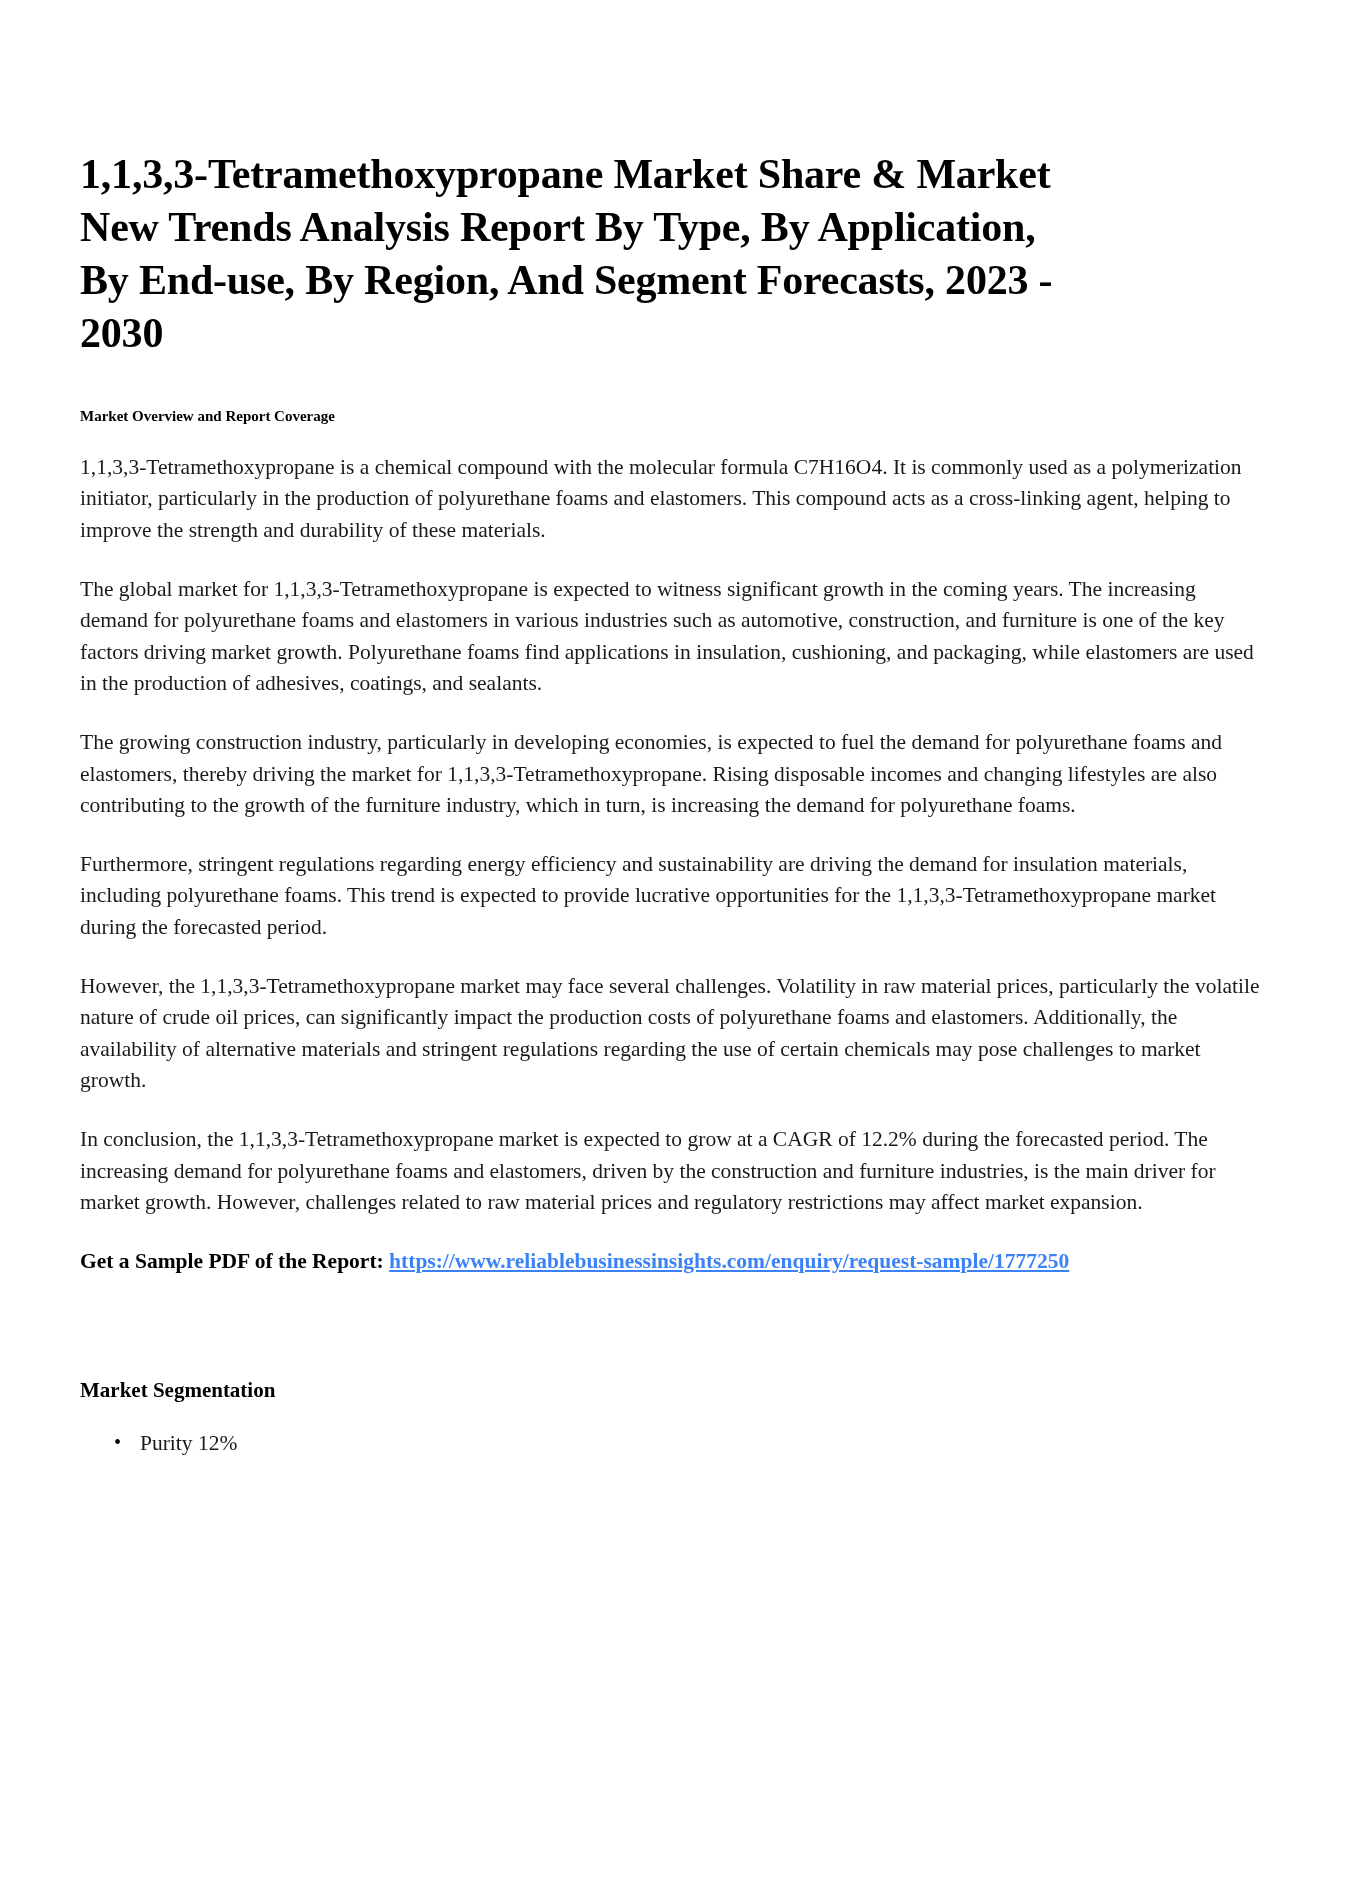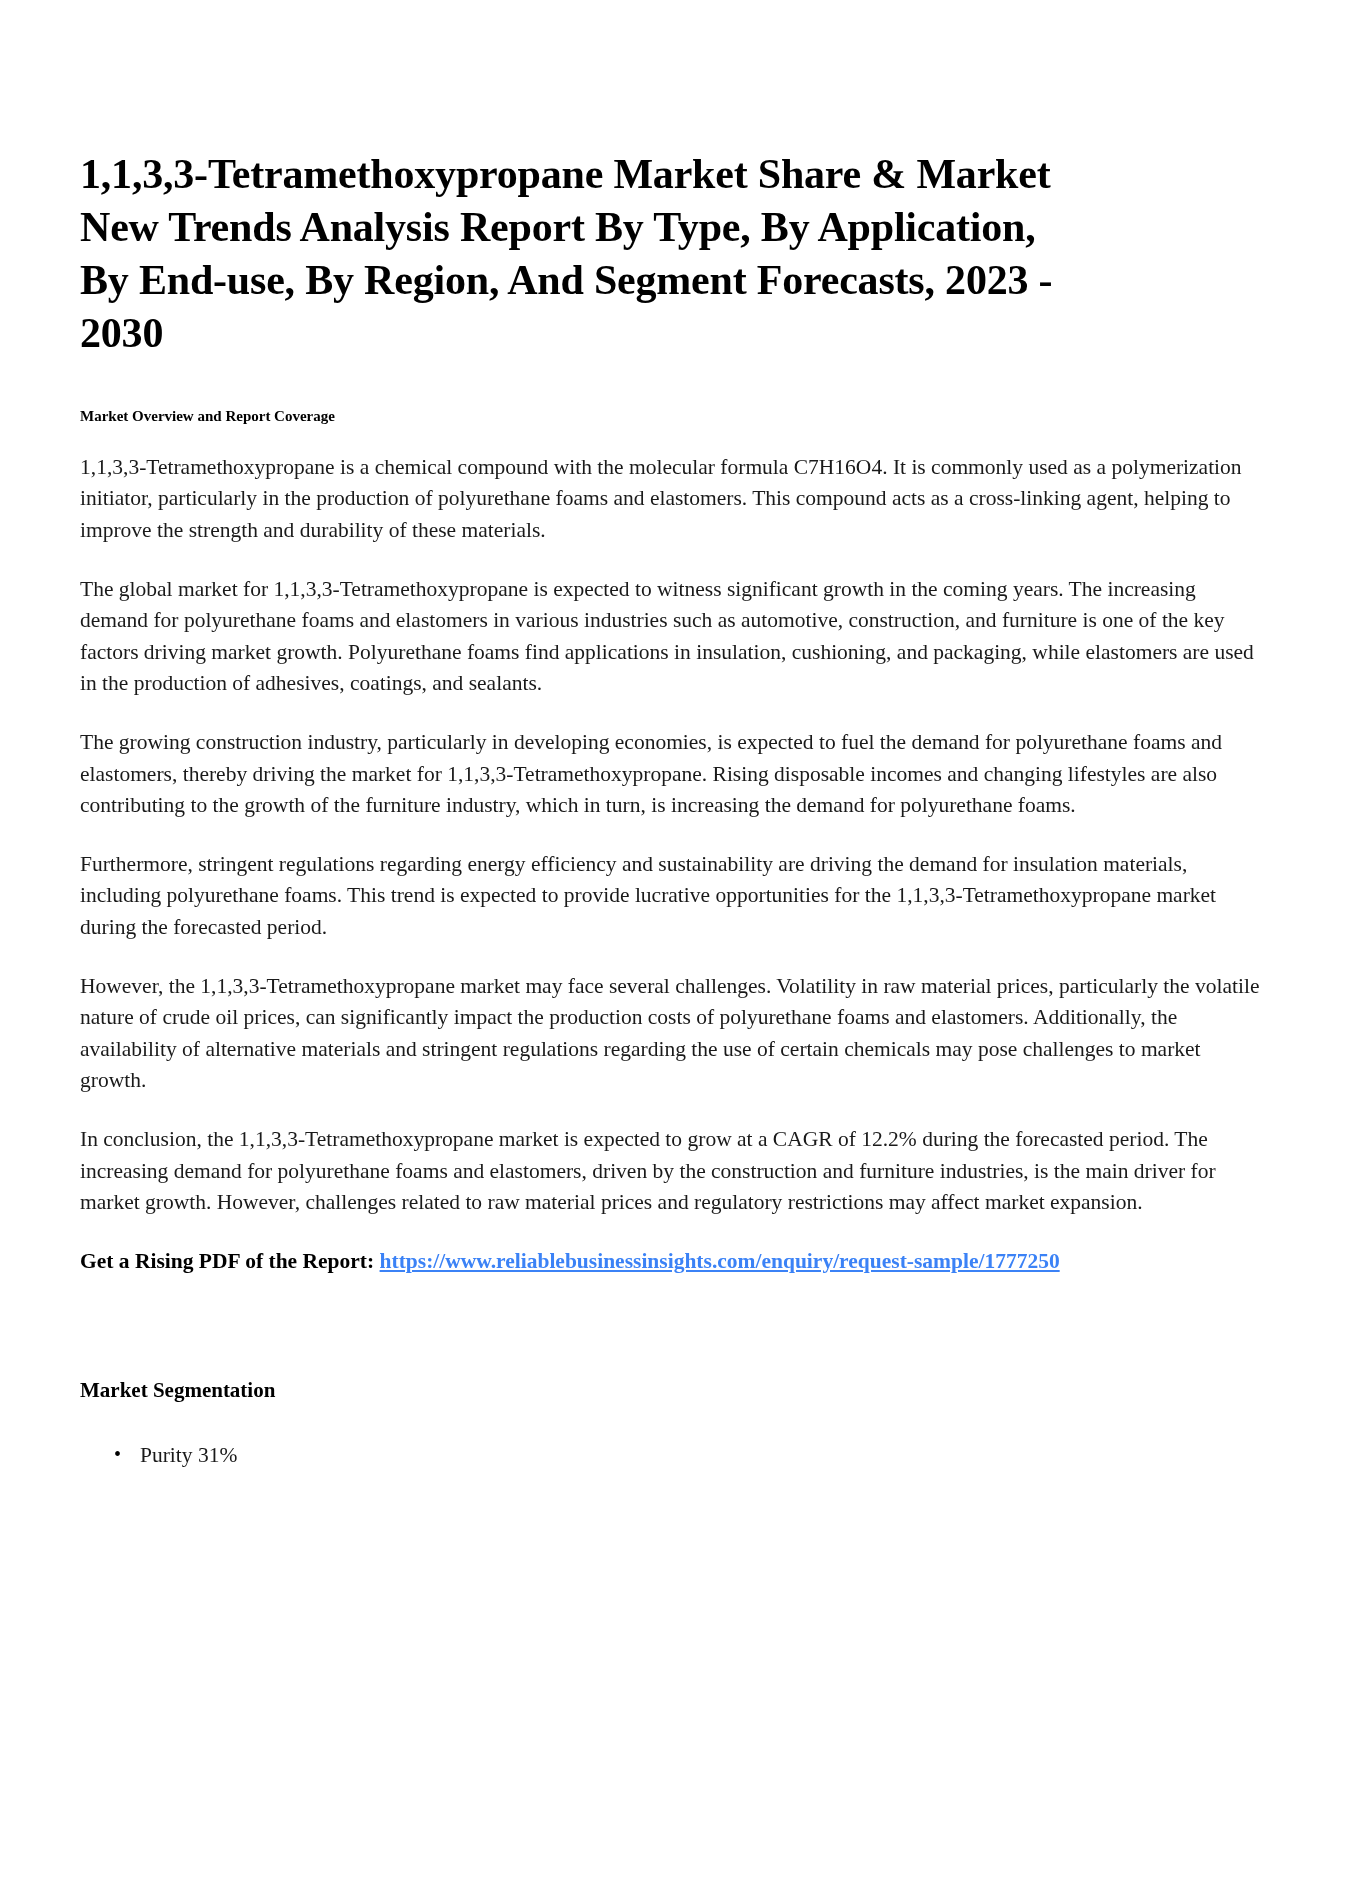--- a/index.html
+++ b/index.html
@@ -67,21 +67,21 @@
     word-break: break-all;
     font-weight: bold;
   }
   .spacer-gap {
     height: 72px;
   }
   .segmentation-heading {
     font-size: 21px;
     font-weight: bold;
     line-height: 1.35;
-    margin: 0 0 34px 0;
+    margin: 0 0 22px 0;
   }
   .segmentation-subheading {
     font-size: 22px;
     font-weight: bold;
     line-height: 1.35;
     margin: 0 0 28px 0;
   }
   ul.segment-list {
     margin: 0;
     padding-left: 60px;
@@ -117,24 +117,24 @@
   <p class="body-text">The global market for 1,1,3,3-Tetramethoxypropane is expected to witness significant growth in the coming years. The increasing demand for polyurethane foams and elastomers in various industries such as automotive, construction, and furniture is one of the key factors driving market growth. Polyurethane foams find applications in insulation, cushioning, and packaging, while elastomers are used in the production of adhesives, coatings, and sealants.</p>
 
   <p class="body-text">The growing construction industry, particularly in developing economies, is expected to fuel the demand for polyurethane foams and elastomers, thereby driving the market for 1,1,3,3-Tetramethoxypropane. Rising disposable incomes and changing lifestyles are also contributing to the growth of the furniture industry, which in turn, is increasing the demand for polyurethane foams.</p>
 
   <p class="body-text">Furthermore, stringent regulations regarding energy efficiency and sustainability are driving the demand for insulation materials, including polyurethane foams. This trend is expected to provide lucrative opportunities for the 1,1,3,3-Tetramethoxypropane market during the forecasted period.</p>
 
   <p class="body-text">However, the 1,1,3,3-Tetramethoxypropane market may face several challenges. Volatility in raw material prices, particularly the volatile nature of crude oil prices, can significantly impact the production costs of polyurethane foams and elastomers. Additionally, the availability of alternative materials and stringent regulations regarding the use of certain chemicals may pose challenges to market growth.</p>
 
   <p class="body-text">In conclusion, the 1,1,3,3-Tetramethoxypropane market is expected to grow at a CAGR of 12.2% during the forecasted period. The increasing demand for polyurethane foams and elastomers, driven by the construction and furniture industries, is the main driver for market growth. However, challenges related to raw material prices and regulatory restrictions may affect market expansion.</p>
 
-  <p class="link-paragraph"><span class="link-label">Get a Rising PDF of the Report:</span> <a class="report-link" href="#">https://www.reliablebusinessinsights.com/enquiry/request-sample/1777250</a></p>
+  <p class="link-paragraph"><span class="link-label">Get a Sample PDF of the Report:</span> <a class="report-link" href="#">https://www.reliablebusinessinsights.com/enquiry/request-sample/1777250</a></p>
 
   <div class="spacer-gap"></div>
 
   <h2 class="segmentation-heading">Market Segmentation</h2>
 
 
   <ul class="segment-list">
-    <li>Purity 31%</li>
+    <li>Purity 12%</li>
   </ul>
 
 </div>
 
 </body></html>

